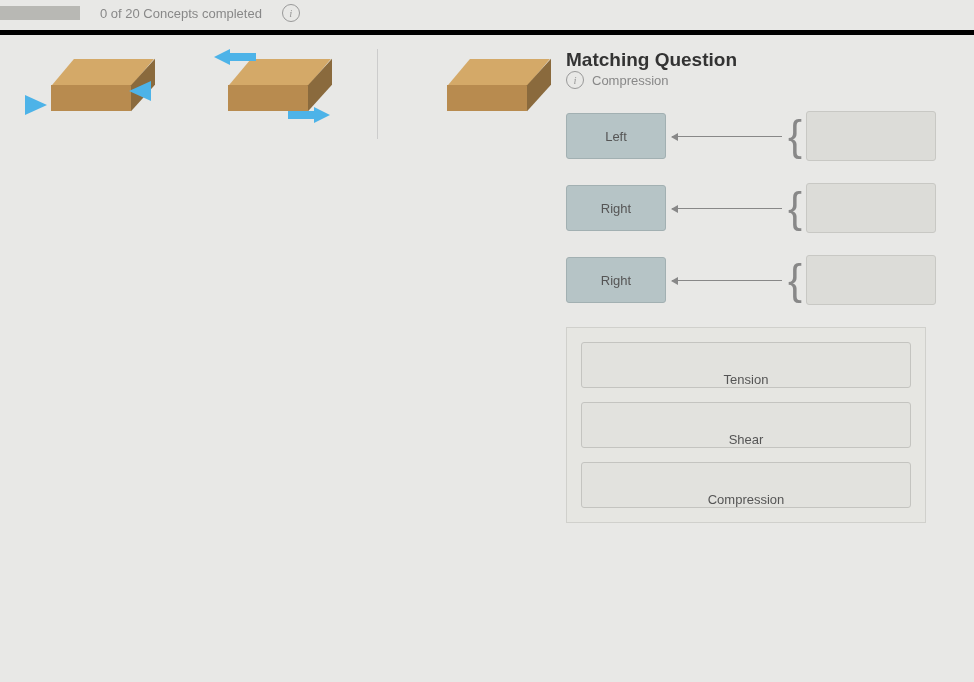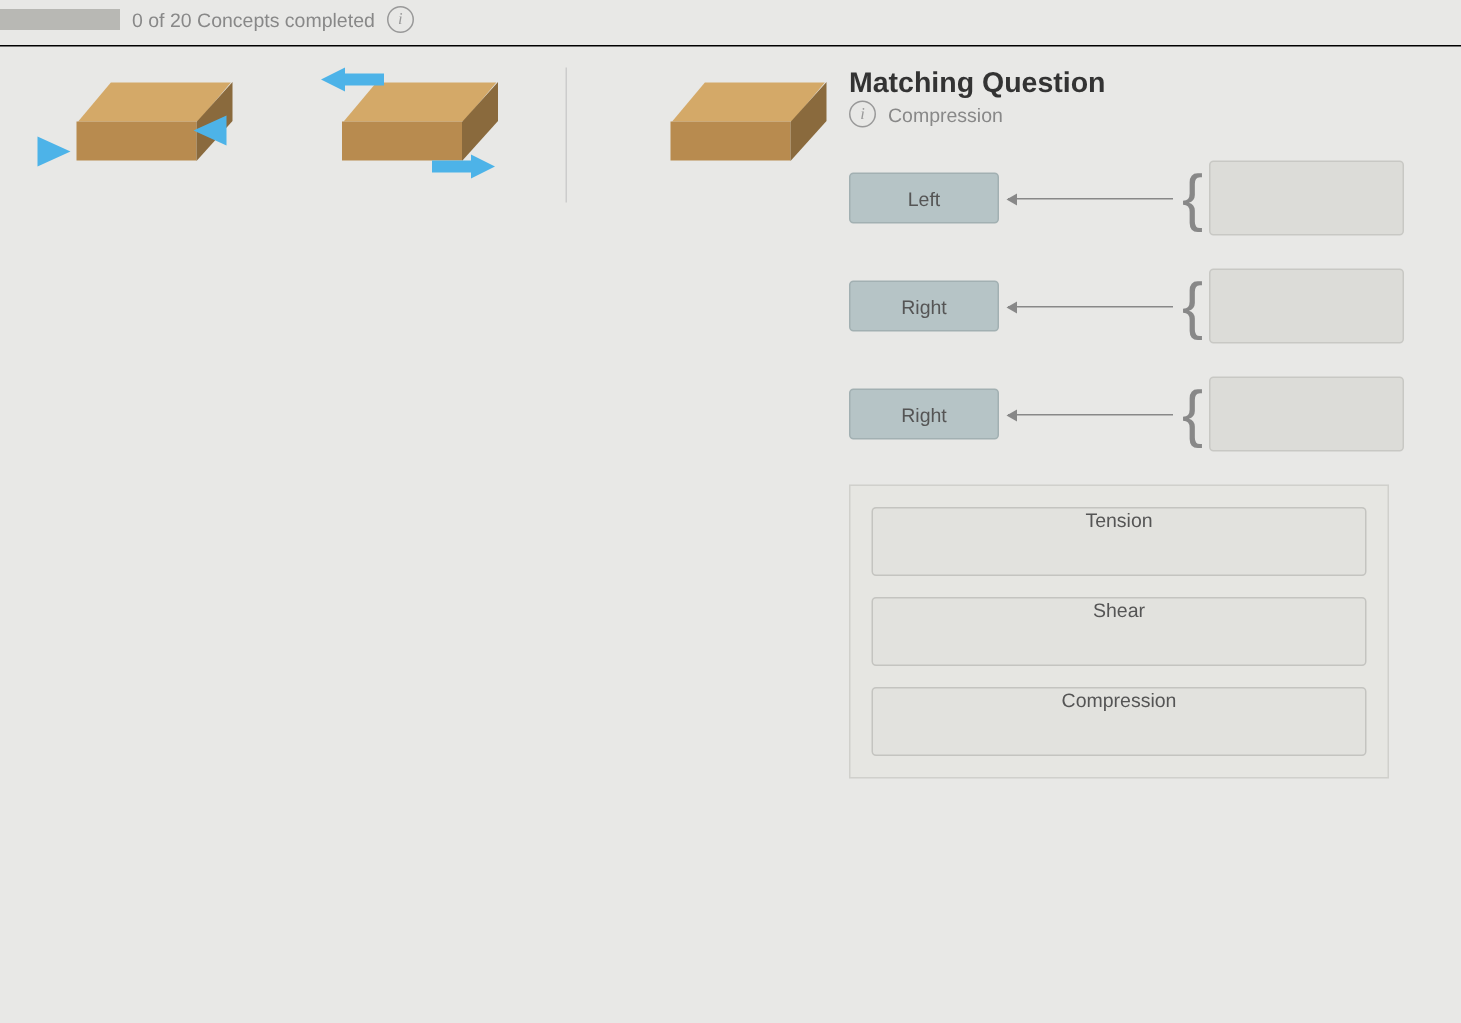--- a/index.html
+++ b/index.html
@@ -8,22 +8,22 @@
       background: #e8e8e6;
       width: 974px;
       height: 682px;
       overflow: hidden;
       color: #4a4a4a;
     }
     .progress-bar {
       display: flex;
       align-items: center;
       padding: 4px 0 8px 0;
-      gap: 8px;
-      border-bottom: 1px solid #000000;
+      gap: 20px;
+      border-bottom: 5px solid #000000;
     }
     .progress-filled {
       width: 80px;
       height: 14px;
       background: #b8b8b4;
     }
     .progress-text {
       font-size: 13px;
       color: #888;
     }
@@ -179,21 +179,21 @@
       font-size: 13px;
       color: #888;
     }
     .match-row {
       display: flex;
       align-items: center;
       margin-bottom: 22px;
     }
     .match-source {
       width: 100px;
-      height: 34px;
+      height: 46px;
       background: #b6c4c6;
       border: 1px solid #a2b0b2;
       border-radius: 3px;
       display: flex;
       align-items: center;
       justify-content: center;
       font-size: 13px;
       color: #555;
     }
     .connector {
@@ -235,21 +235,21 @@
       display: flex;
       flex-direction: column;
       gap: 14px;
     }
     .answer-option {
       height: 46px;
       background: #e2e2de;
       border: 1px solid #c4c4c0;
       border-radius: 3px;
       display: flex;
-      align-items: flex-start;
+      align-items: flex-end;
       justify-content: center;
       font-size: 13px;
       color: #555;
       cursor: grab;
     }
   </style>
 </head>
 <body>
 
 <div class="progress-bar">

